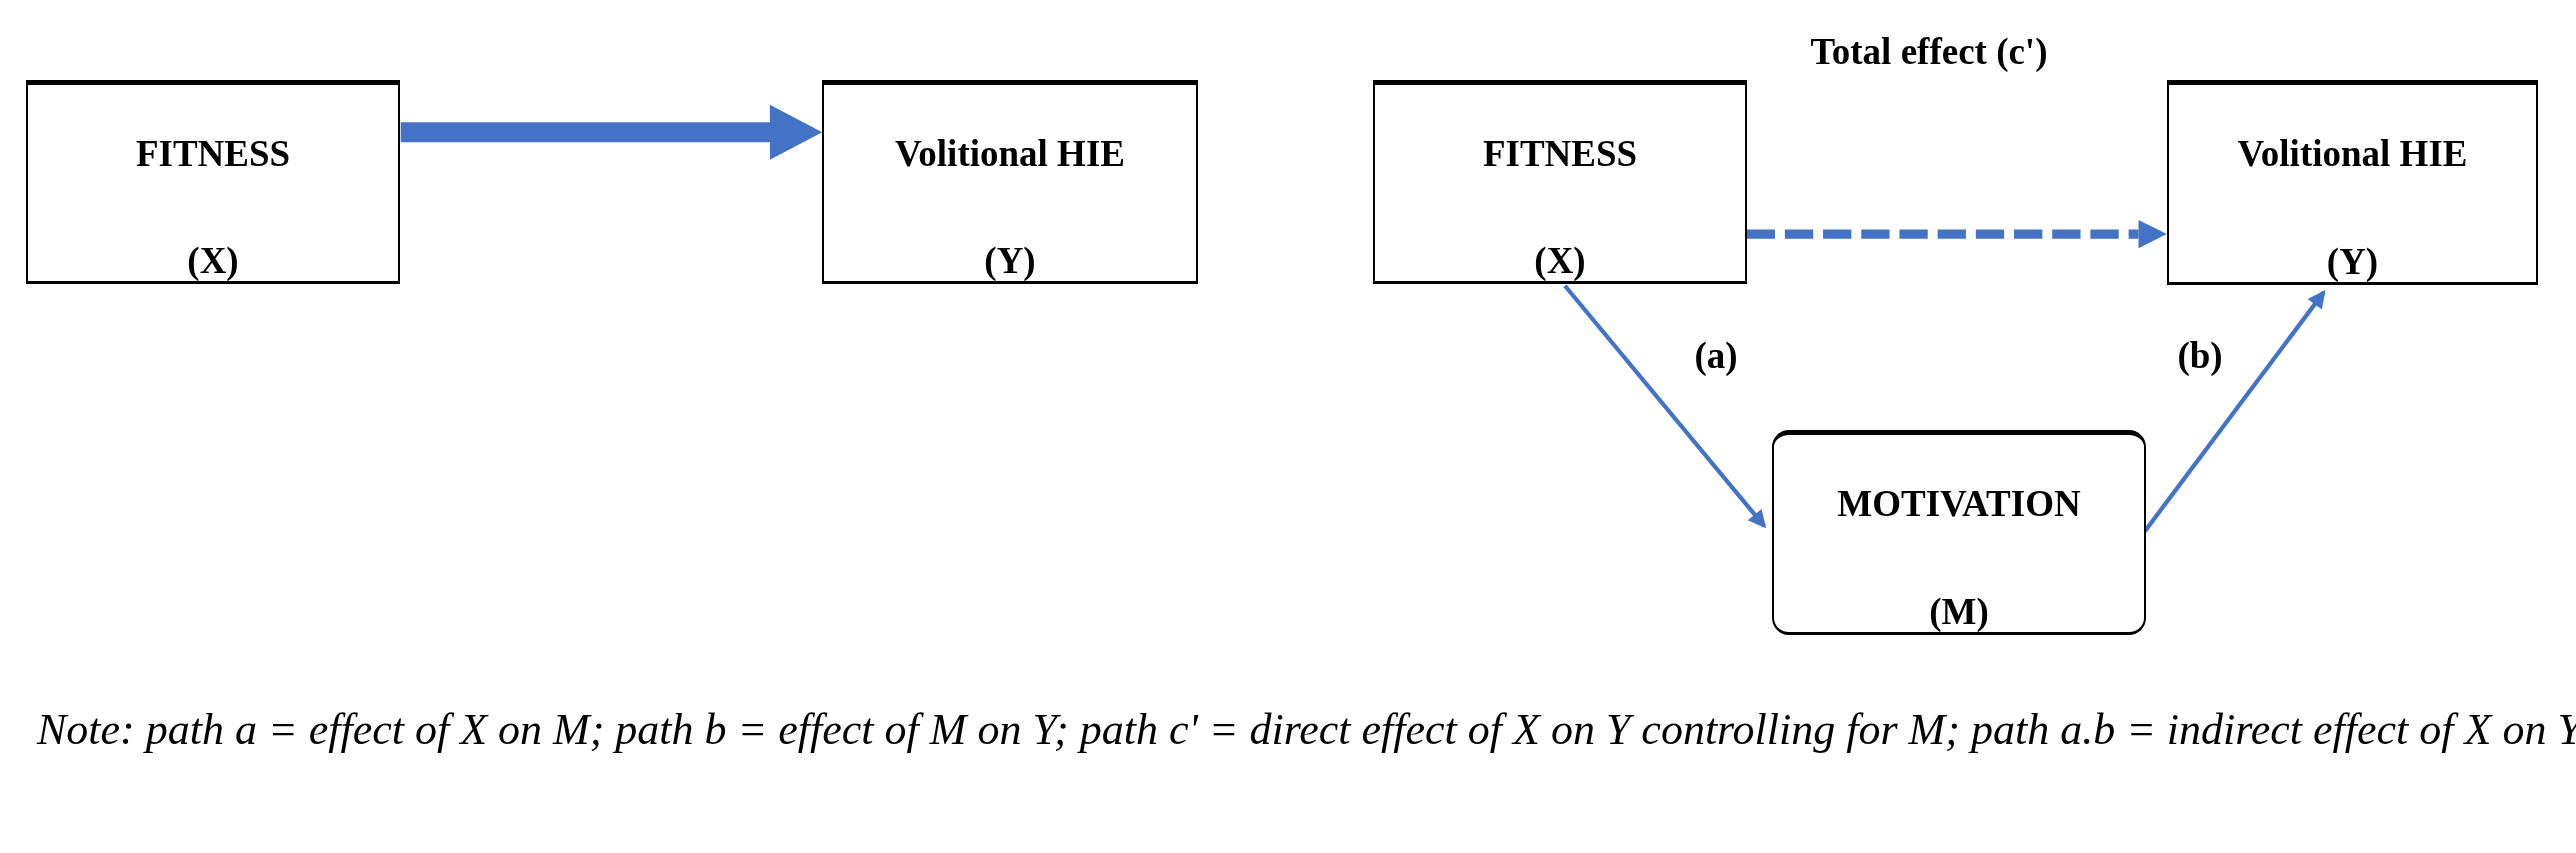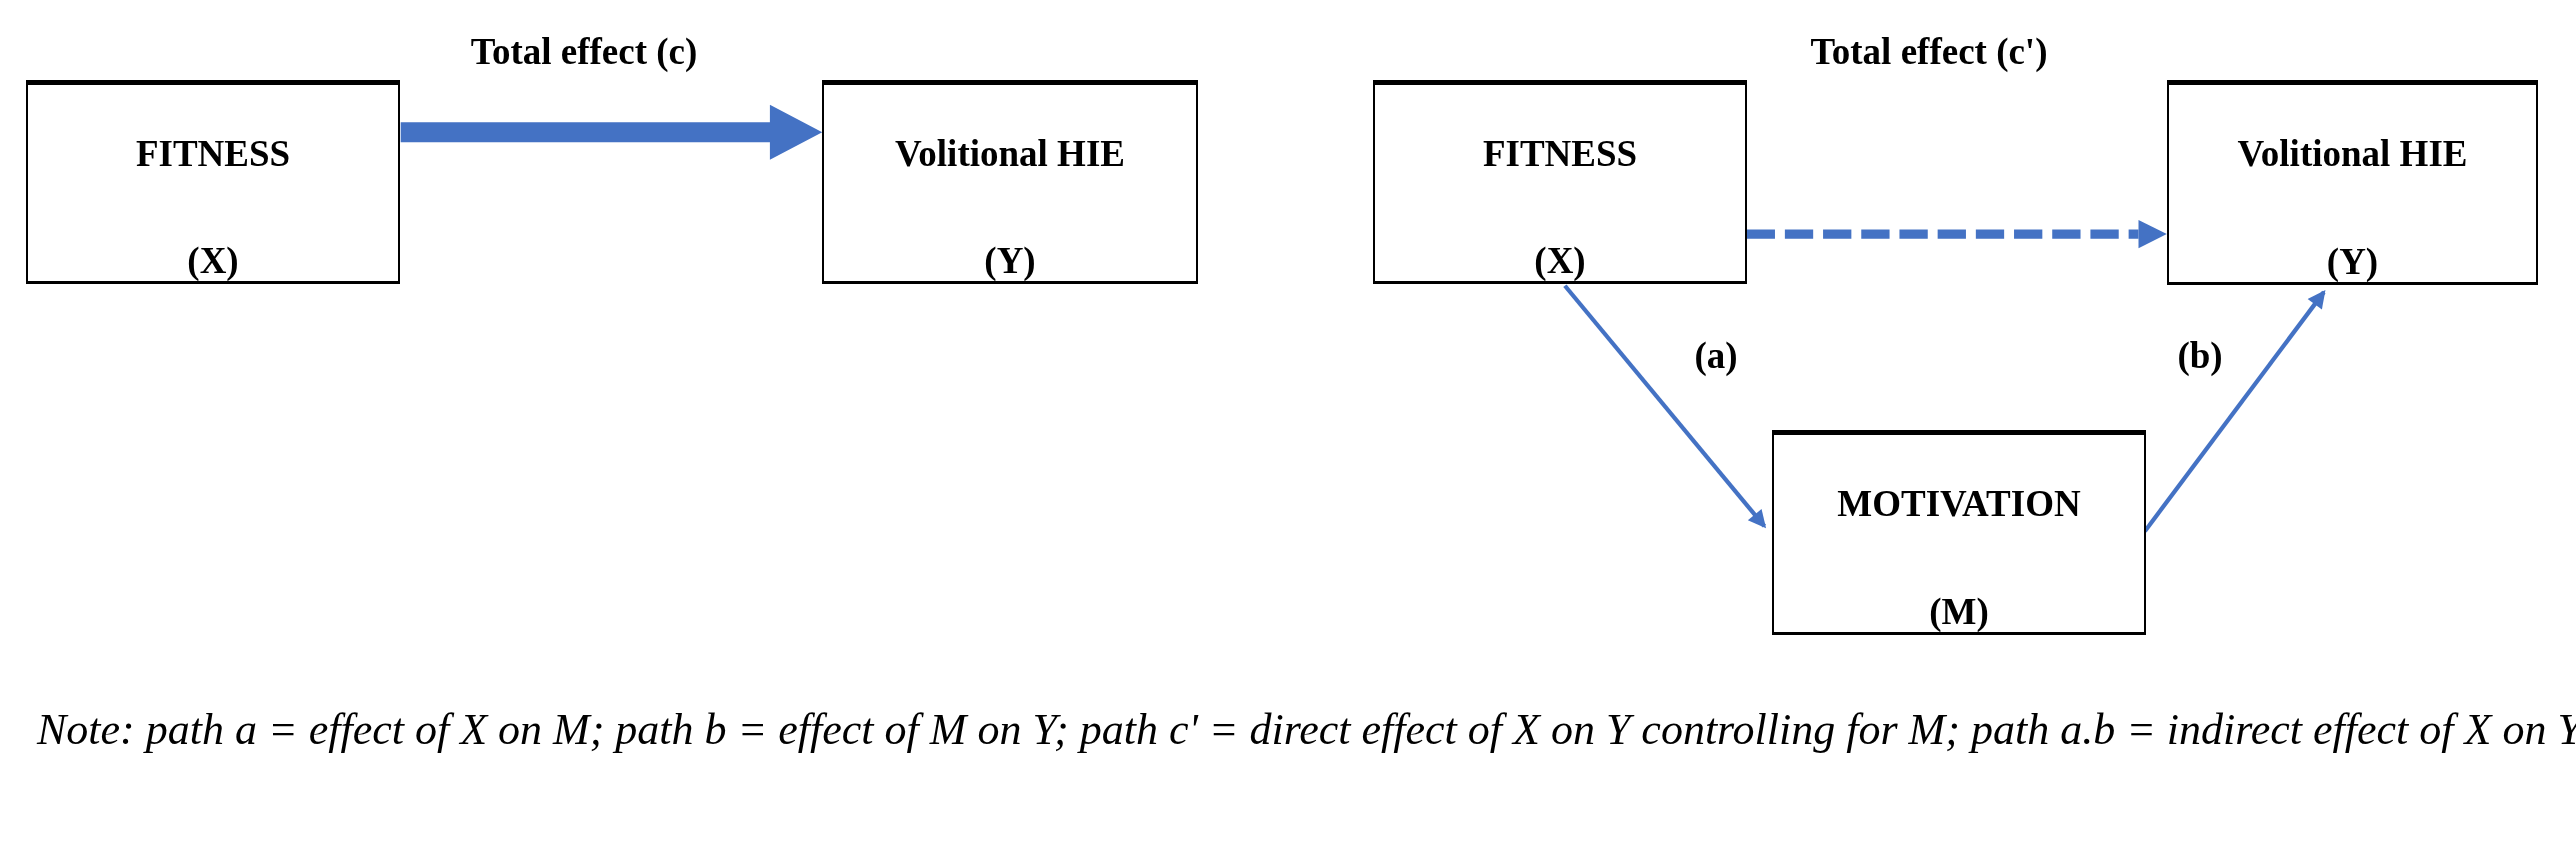--- a/index.html
+++ b/index.html
@@ -43,21 +43,20 @@
     <polygon class="arrow-fill" points="566,173 1088,173 1088,148 1162,187 1088,226 1088,201 566,201"></polygon>
 
     <line class="arrow-stroke" x1="2469" y1="331" x2="3023" y2="331" stroke-width="13" stroke-dasharray="40 14"></line>
     <polygon class="arrow-fill" points="3023,311 3023,351 3063,331"></polygon>
 
     <line class="arrow-stroke" x1="2212" y1="404" x2="2494" y2="744" stroke-width="6" marker-end="url(#ah)"></line>
 
     <line class="arrow-stroke" x1="3032" y1="751" x2="3285" y2="413" stroke-width="6" marker-end="url(#ah)"></line>
   </svg>
 
-  <div class="flabel" style="left:584px;top:30px;">Total effect (c)</div>
 
   <div class="flabel" style="left:1929px;top:30px;">Total effect (c')</div>
 
   <div class="flabel" style="left:1716px;top:334px;">(a)</div>
 
   <div class="flabel" style="left:2200px;top:334px;">(b)</div>
 
 
   <div class="box" style="left:26px;top:80px;width:374px;height:204px;">
     <div class="title">FITNESS</div>
@@ -72,21 +71,21 @@
   <div class="box" style="left:1373px;top:80px;width:374px;height:204px;">
     <div class="title">FITNESS</div>
     <div class="symbol">(X)</div>
   </div>
 
   <div class="box" style="left:2167px;top:80px;width:371px;height:205px;">
     <div class="title">Volitional HIE</div>
     <div class="symbol">(Y)</div>
   </div>
 
-  <div class="box" style="left:1772px;top:430px;width:374px;height:205px;">
+  <div class="box" style="left:1772px;top:430px;width:374px;height:205px;border-radius:17px;">
     <div class="title">MOTIVATION</div>
     <div class="symbol">(M)</div>
   </div>
 
   <div class="note">
     <div>Note: path a = effect of X on M; path b = effect of M on Y; path c' = direct effect of X on Y controlling for M; path a.b = indirect effect of X on Y</div>
   </div>
 
 </div>
 

